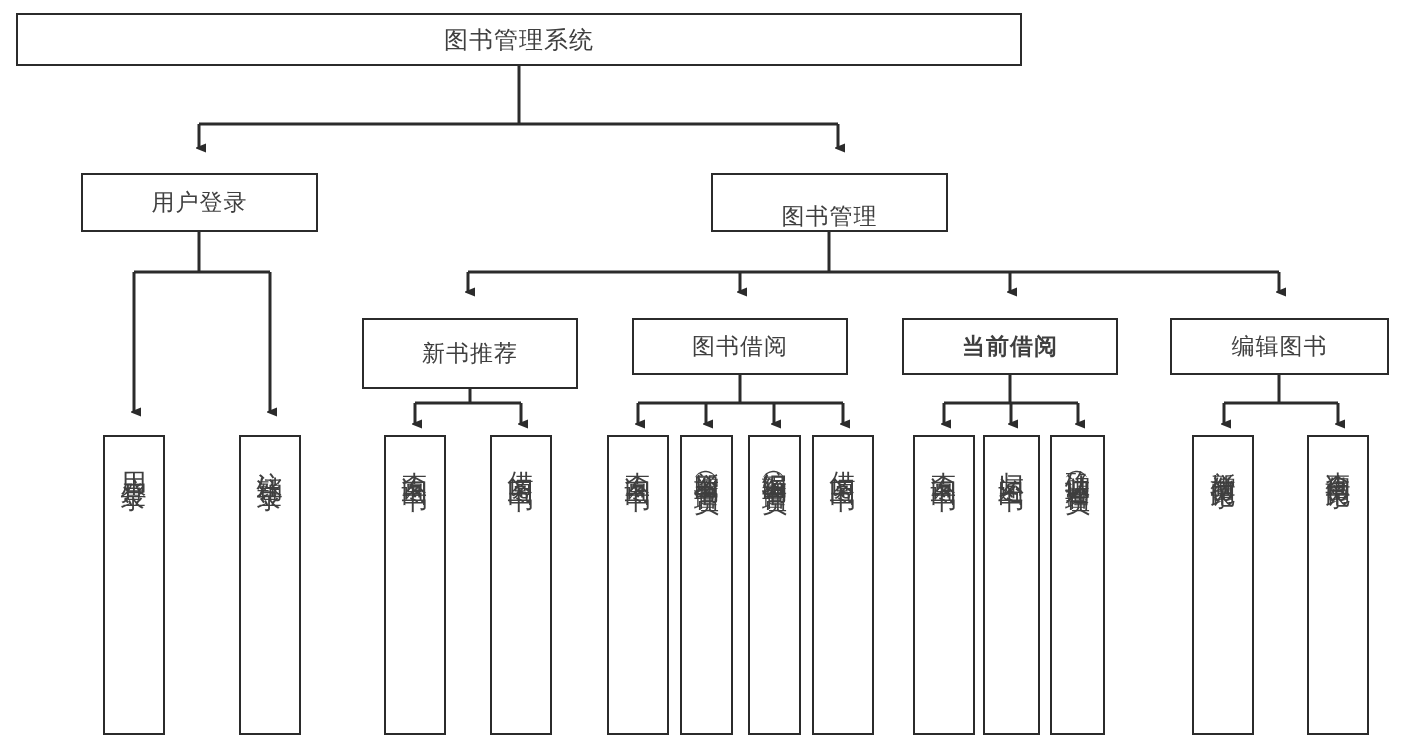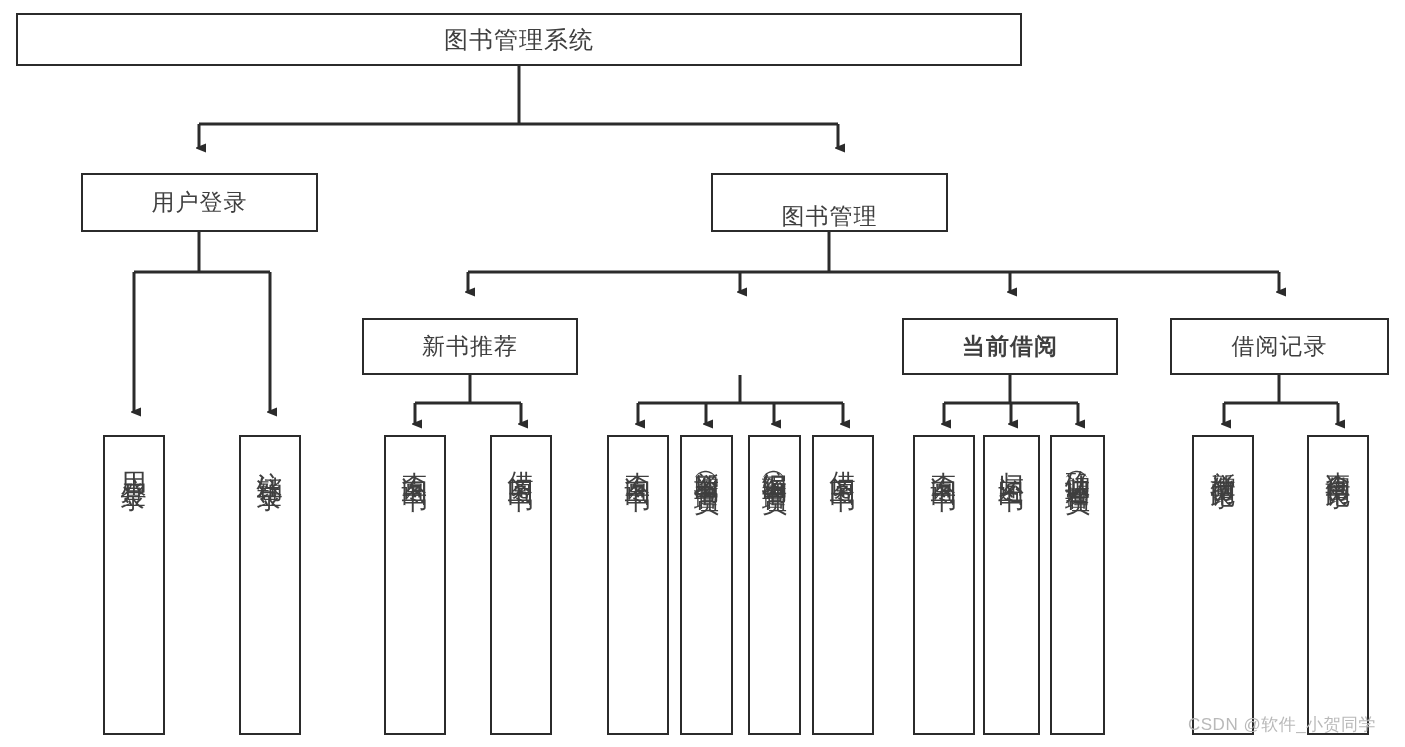--- a/index.html
+++ b/index.html
@@ -126,28 +126,31 @@
     <span class="lbl">图书管理系统</span>
   </div>
 
   <div class="node h" style="left:81px;top:173px;width:237px;height:59px;">
     <span class="lbl">用户登录</span>
   </div>
   <div class="node h" style="left:711px;top:173px;width:237px;height:59px;align-items:flex-end;">
     <span class="lbl">图书管理</span>
   </div>
 
-  <div class="node h" style="left:362px;top:318px;width:216px;height:57px;">
+  <div class="node h" style="left:362px;top:318px;width:216px;height:71px;">
     <span class="lbl">新书推荐</span>
+  </div>
+  <div class="node h" style="left:632px;top:318px;width:216px;height:57px;">
+    <span class="lbl">图书借阅</span>
   </div>
   <div class="node h" style="left:902px;top:318px;width:216px;height:57px;font-weight:bold;">
     <span class="lbl">当前借阅</span>
   </div>
   <div class="node h" style="left:1170px;top:318px;width:219px;height:57px;">
-    <span class="lbl">借阅记录</span>
+    <span class="lbl">编辑图书</span>
   </div>
 
   <div class="node v" style="left:103px;top:435px;width:62px;height:300px;">
     <span class="lbl">用户登录</span>
   </div>
   <div class="node v" style="left:239px;top:435px;width:62px;height:300px;">
     <span class="lbl">注销登录</span>
   </div>
 
   <div class="node v" style="left:384px;top:435px;width:62px;height:300px;">
@@ -180,14 +183,13 @@
     <span class="lbl">确认归还（管理员）</span>
   </div>
 
   <div class="node v tall" style="left:1192px;top:435px;width:62px;height:300px;">
     <span class="lbl">新增借阅记录</span>
   </div>
   <div class="node v tall" style="left:1307px;top:435px;width:62px;height:300px;">
     <span class="lbl">查询借阅记录</span>
   </div>
 
-  <div class="watermark">CSDN @软件_小贺同学</div>
 </div>
 
 </body></html>

